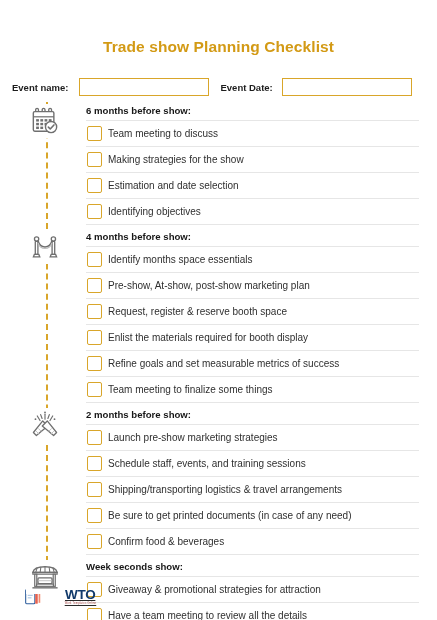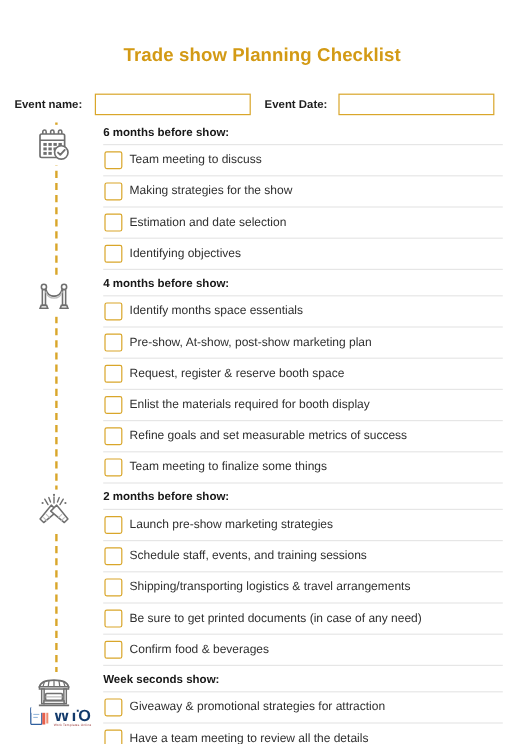--- a/index.html
+++ b/index.html
@@ -133,22 +133,23 @@
 
   
   .section + .section { margin-top: 5px; }
 
   
   .footer {
     position: absolute;
     left: 24px;
     bottom: 13px;
     display: flex;
-    align-items: flex-end;
-    gap: 1px;
+    align-items: center;
+    gap: 21px;
+    text-decoration: underline;
   }
   .logo-mark { width: 20px; height: 20px; display: block; }
   .logo-text-wrap { display: flex; flex-direction: column; line-height: 1; }
   .logo-word {
     font-size: 13.5px;
     font-weight: bold;
     color: #123a6b;
     letter-spacing: -0.3px;
     font-family: "Liberation Sans", sans-serif;
   }

